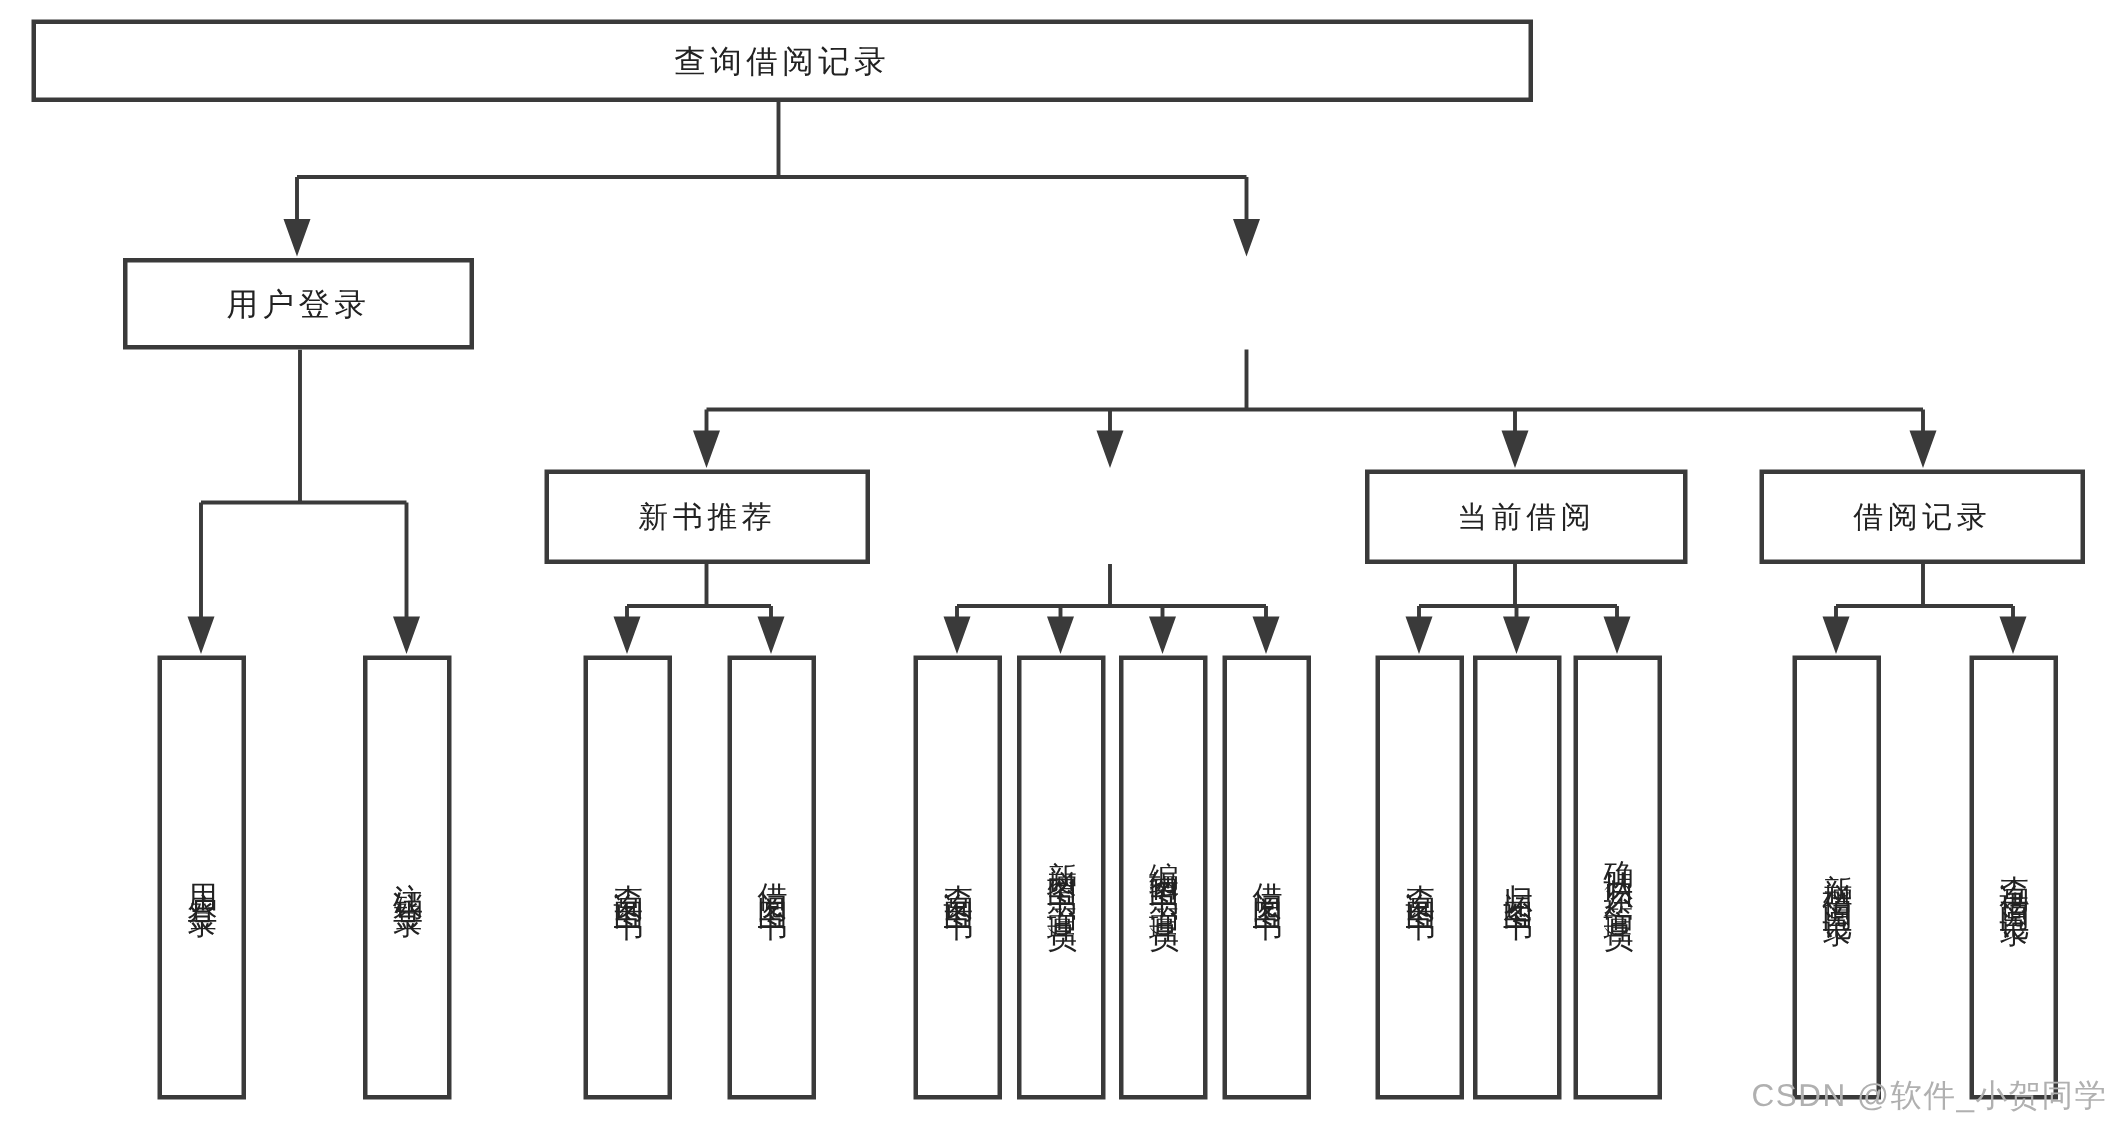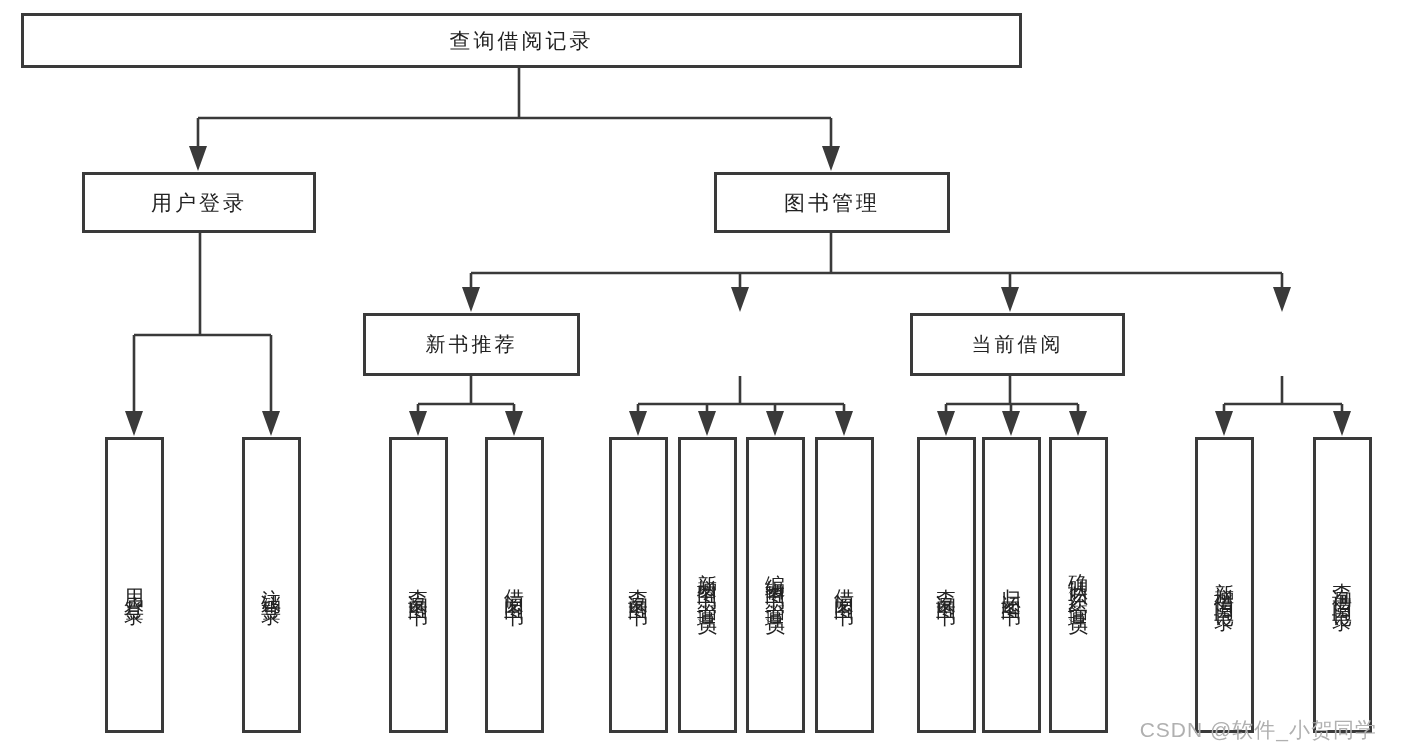--- a/index.html
+++ b/index.html
@@ -30,21 +30,21 @@
     top:437px;height:296px;width:59px;
     writing-mode:vertical-rl;
     text-orientation:mixed;
     font-size:20px;
     letter-spacing:6px;
     white-space:normal;
     line-height:1.0;
   }
   .watermark{
     position:absolute;
-    right:28px;bottom:3px;
+    right:0;bottom:3px;
     color:#b0b0b0;
     font-size:21px;
     letter-spacing:1px;
     white-space:nowrap;
     margin-left:44px;
   }
 </style>
 </head>
 <body>
 
@@ -68,24 +68,24 @@
          M629 411 L647 411 L638 436 Z  M698 411 L716 411 L707 436 Z
          M766 411 L784 411 L775 436 Z  M835 411 L853 411 L844 436 Z
          M937 411 L955 411 L946 436 Z  M1002 411 L1020 411 L1011 436 Z
          M1069 411 L1087 411 L1078 436 Z
          M1215 411 L1233 411 L1224 436 Z  M1333 411 L1351 411 L1342 436 Z"></path>
   </svg>
 
   <div class="box root">查询借阅记录</div>
 
   <div class="box l1" style="left:82px;width:234px;">用户登录</div>
-  <div class="box l1" style="left:714px;width:236px;">图书管理</div>
 
   <div class="box l2" style="left:363px;width:217px;">新书推荐</div>
   <div class="box l2" style="left:910px;width:215px;">当前借阅</div>
+  <div class="box l2" style="left:1173px;width:217px;">借阅记录</div>
 
   <div class="box leaf" style="left:105px;">用户登录</div>
   <div class="box leaf" style="left:242px;">注销登录</div>
 
   <div class="box leaf" style="left:389px;">查询图书</div>
   <div class="box leaf" style="left:485px;">借阅图书</div>
 
   <div class="box leaf" style="left:609px;">查询图书</div>
   <div class="box leaf" style="left:678px;">新增图书（管理员）</div>
   <div class="box leaf" style="left:746px;">编辑图书（管理员）</div>

